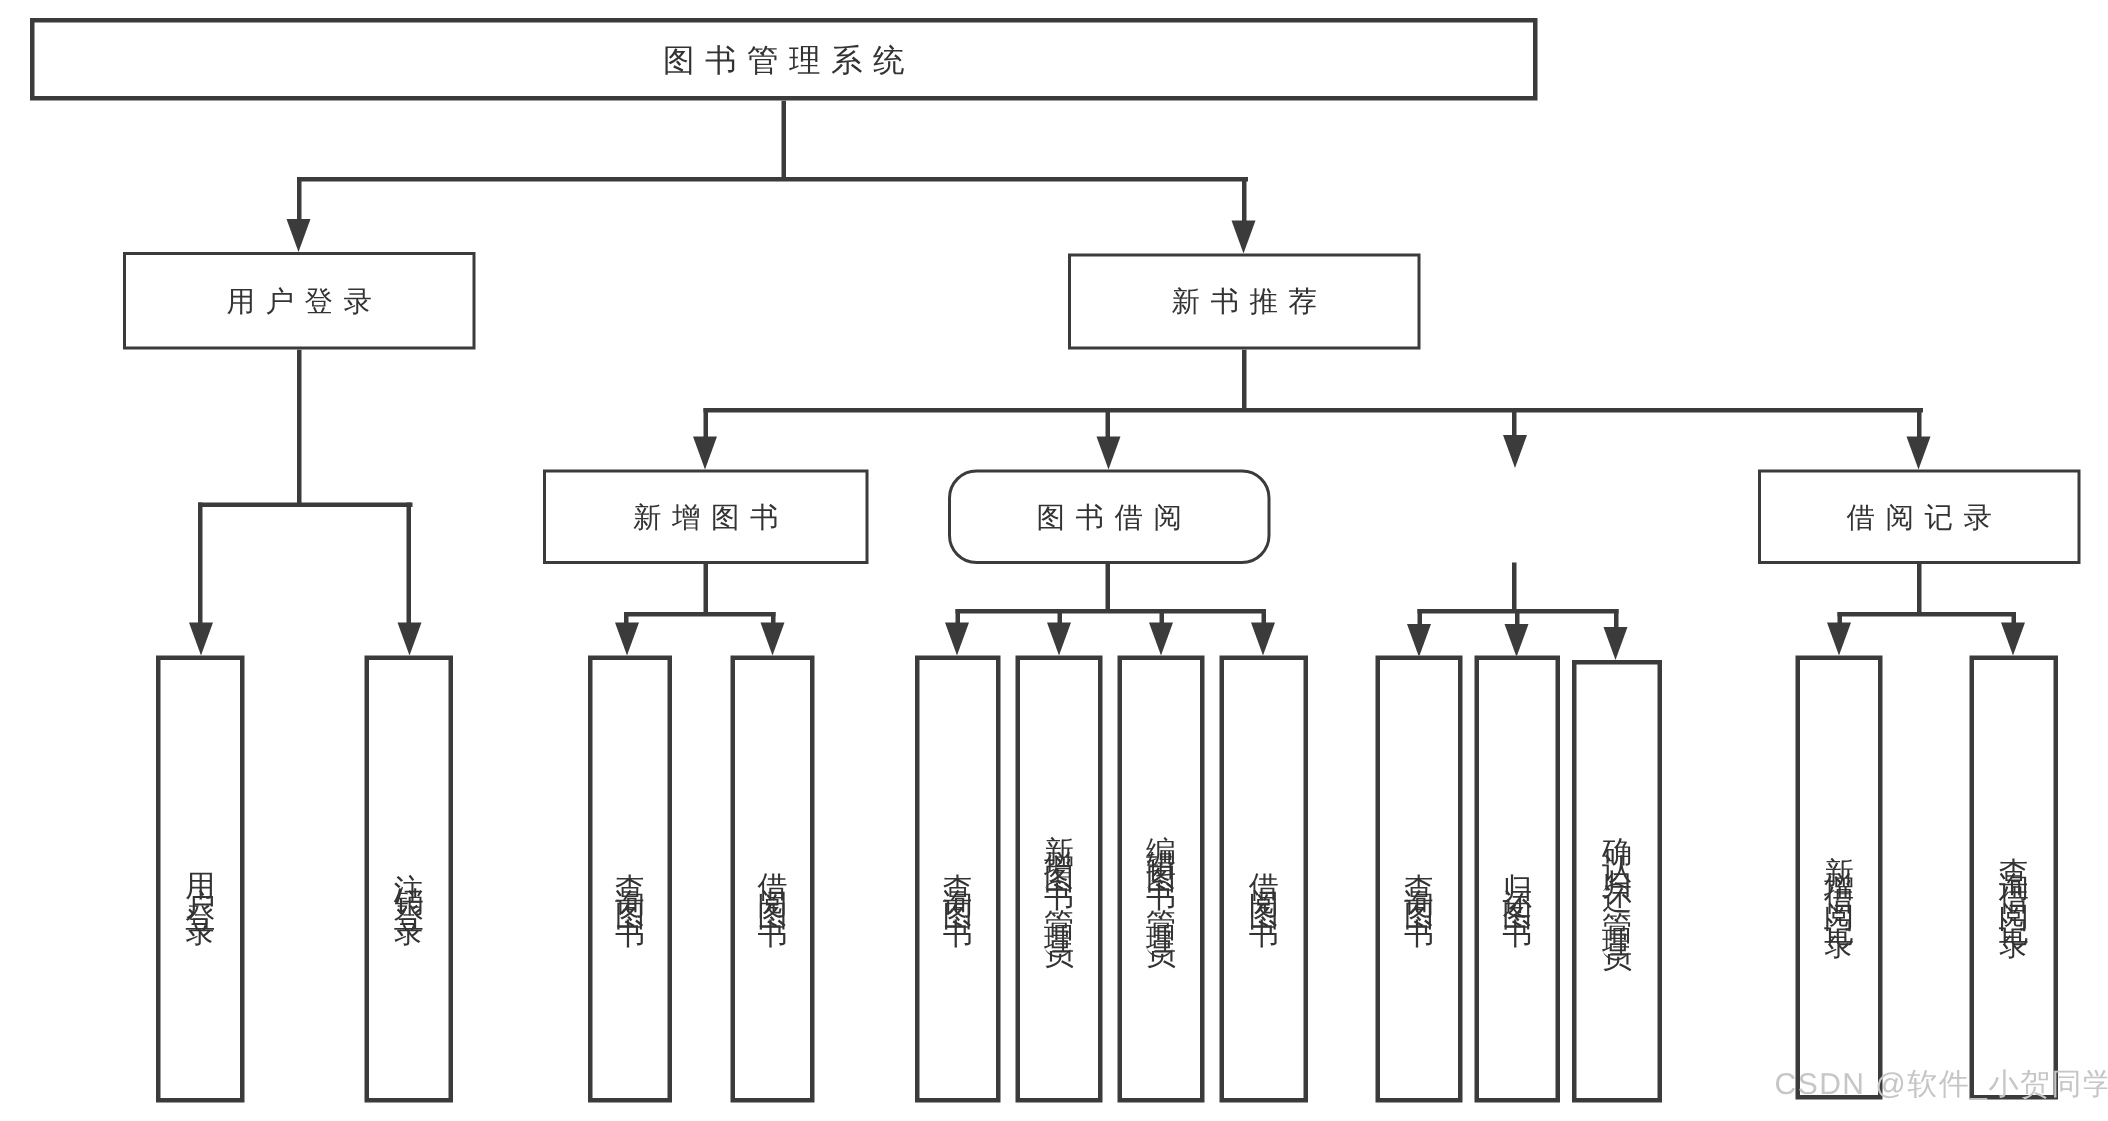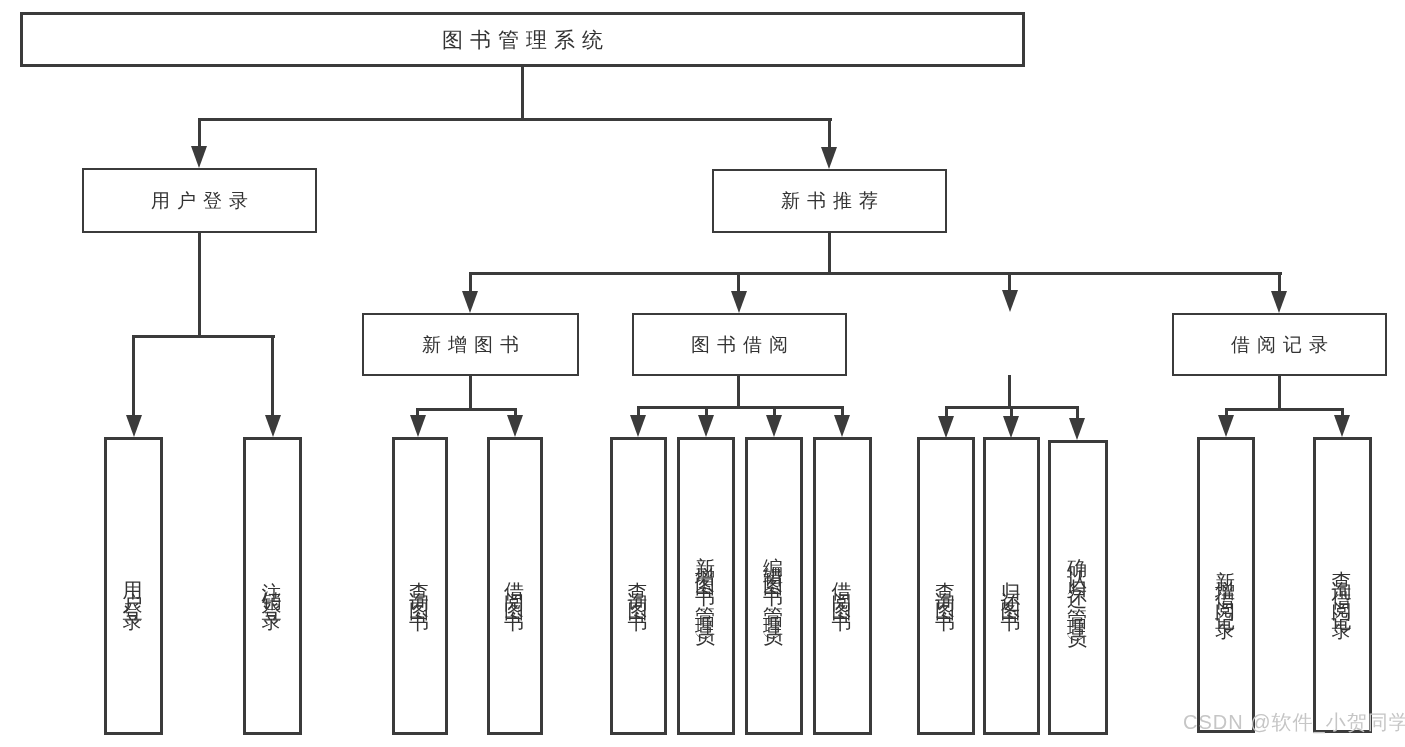--- a/index.html
+++ b/index.html
@@ -75,21 +75,21 @@
   <div class="vline" style="left:1008px;top:272px;width:3px;height:20px;"></div>
   <div class="vline" style="left:1278px;top:272px;width:3px;height:21px;"></div>
   <div class="arrow" style="left:462px;top:291px;"></div>
   <div class="arrow" style="left:731px;top:291px;"></div>
   <div class="arrow" style="left:1002px;top:290px;"></div>
   <div class="arrow" style="left:1271px;top:291px;"></div>
 
   <div class="node" style="left:362px;top:313px;width:217px;height:63px;">
     <span>新增图书</span>
   </div>
-  <div class="node" style="left:632px;top:313px;width:215px;height:63px;">
+  <div class="node" style="left:632px;top:313px;width:215px;height:63px;border-radius:19px;">
     <span>图书借阅</span>
   </div>
   <div class="node" style="left:1172px;top:313px;width:215px;height:63px;text-align:center;">
     <span>借阅记录</span>
   </div>
 
   <div class="vline" style="left:469px;top:376px;width:3px;height:34px;"></div>
   <div class="hline" style="left:416px;top:408px;width:101px;height:3px;"></div>
   <div class="vline" style="left:416px;top:408px;width:3px;height:9px;"></div>
   <div class="vline" style="left:514px;top:408px;width:3px;height:9px;"></div>

